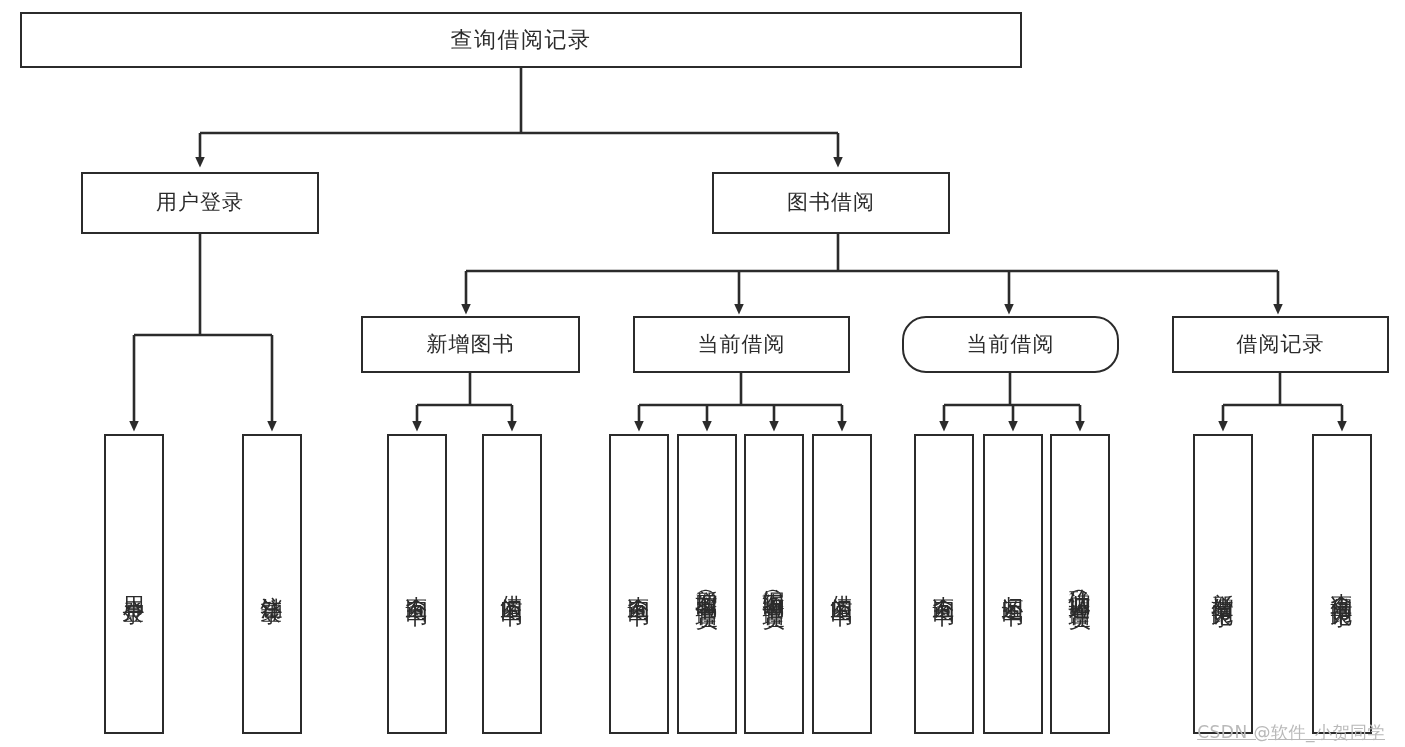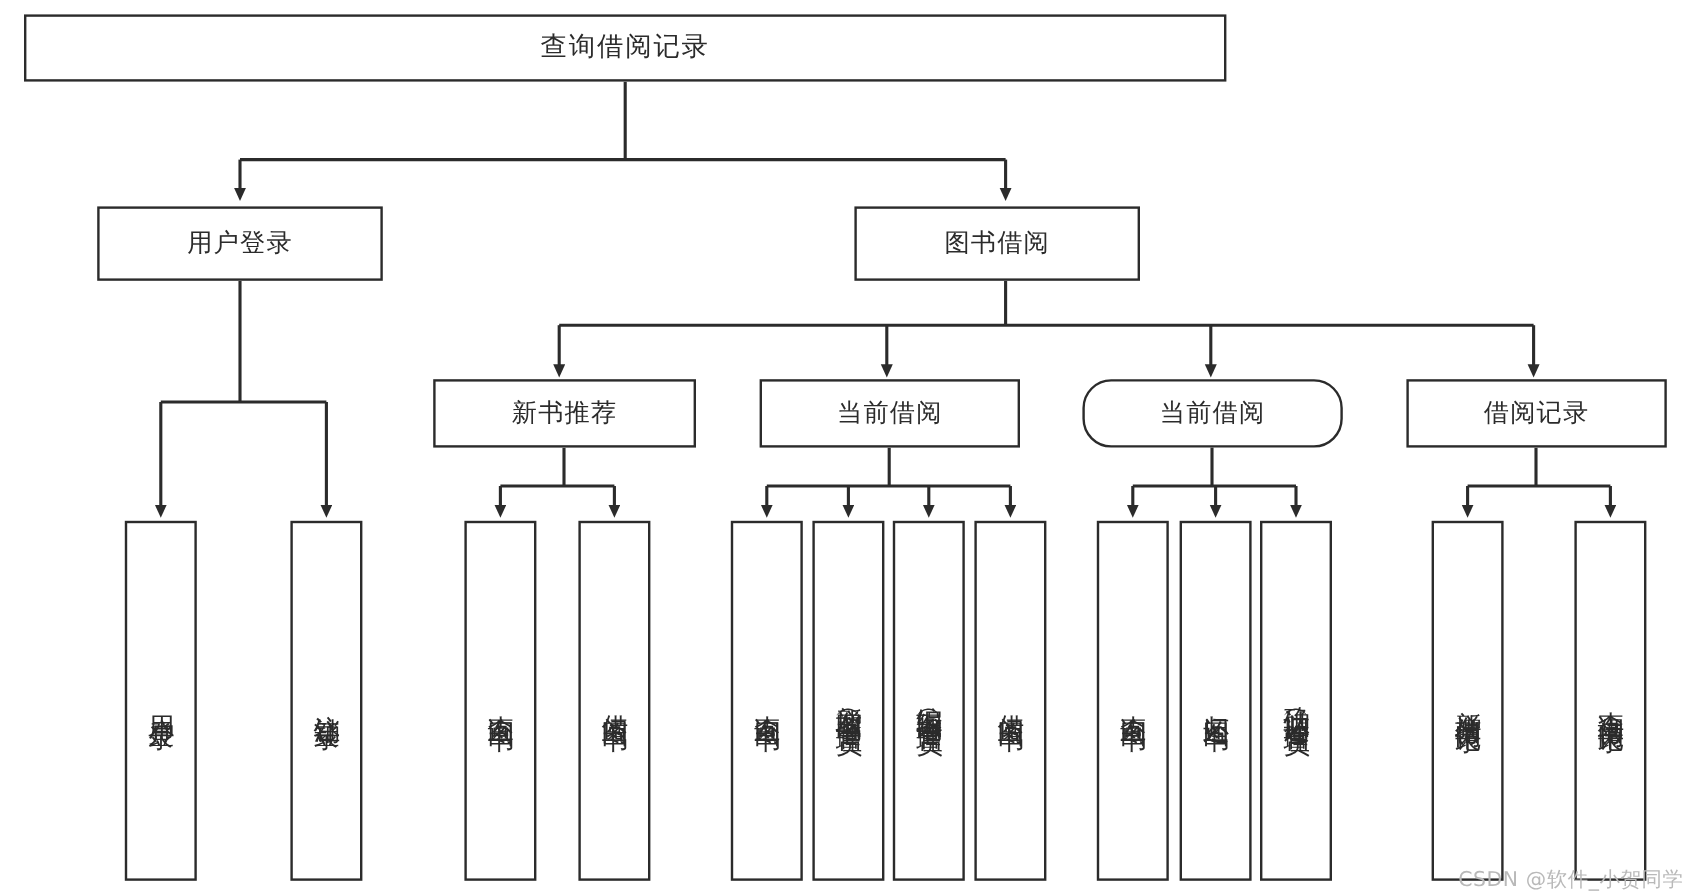--- a/index.html
+++ b/index.html
@@ -46,27 +46,28 @@
     writing-mode:vertical-rl;
     text-orientation:upright;
     font-size:22px;
     line-height:1.32;
     letter-spacing:3px;
     white-space:nowrap;
     max-height:270px;
   }
   #watermark{
     position:absolute;
-    right:2px;
+    right:20px;
     bottom:3px;
     font-size:17px;
     color:#b9b9b9;
     letter-spacing:0.5px;
     white-space:nowrap;
     user-select:none;
+    text-decoration:underline;
   }
 </style>
 </head>
 <body>
 
 <div id="canvas">
 
   <svg id="wires" viewBox="0 0 1405 747" xmlns="http://www.w3.org/2000/svg">
     <defs>
       <marker id="arr" markerWidth="12" markerHeight="12" refX="1.5" refY="5" orient="auto" markerUnits="userSpaceOnUse">
@@ -122,21 +123,21 @@
   </div>
 
   <div class="node horiz" style="left:81px; top:172px; width:238px; height:62px;">
     <span class="node-label">用户登录</span>
   </div>
   <div class="node horiz" style="left:712px; top:172px; width:238px; height:62px;">
     <span class="node-label">图书借阅</span>
   </div>
 
   <div class="node horiz" style="left:361px; top:316px; width:219px; height:57px;">
-    <span class="node-label">新书推荐</span>
+    <span class="node-label">新增图书</span>
   </div>
   <div class="node horiz" style="left:633px; top:316px; width:217px; height:57px;">
     <span class="node-label">当前借阅</span>
   </div>
   <div class="node horiz" style="left:902px; top:316px; width:217px; height:57px;border-radius:24px;">
     <span class="node-label">当前借阅</span>
   </div>
   <div class="node horiz" style="left:1172px; top:316px; width:217px; height:57px;align-items:center;">
     <span class="node-label">借阅记录</span>
   </div>

